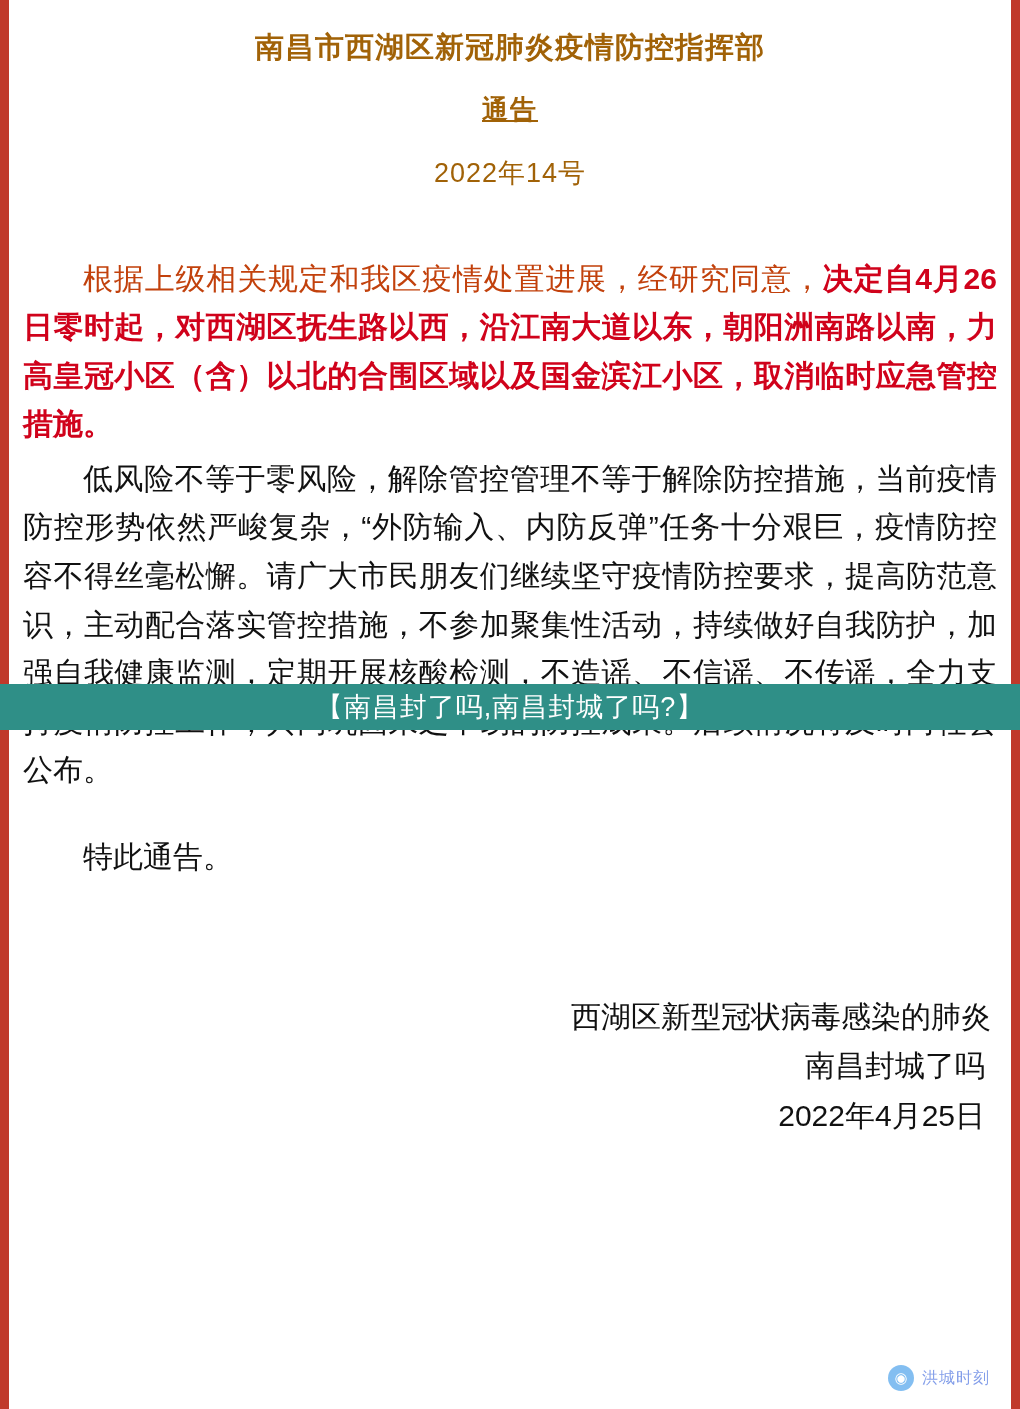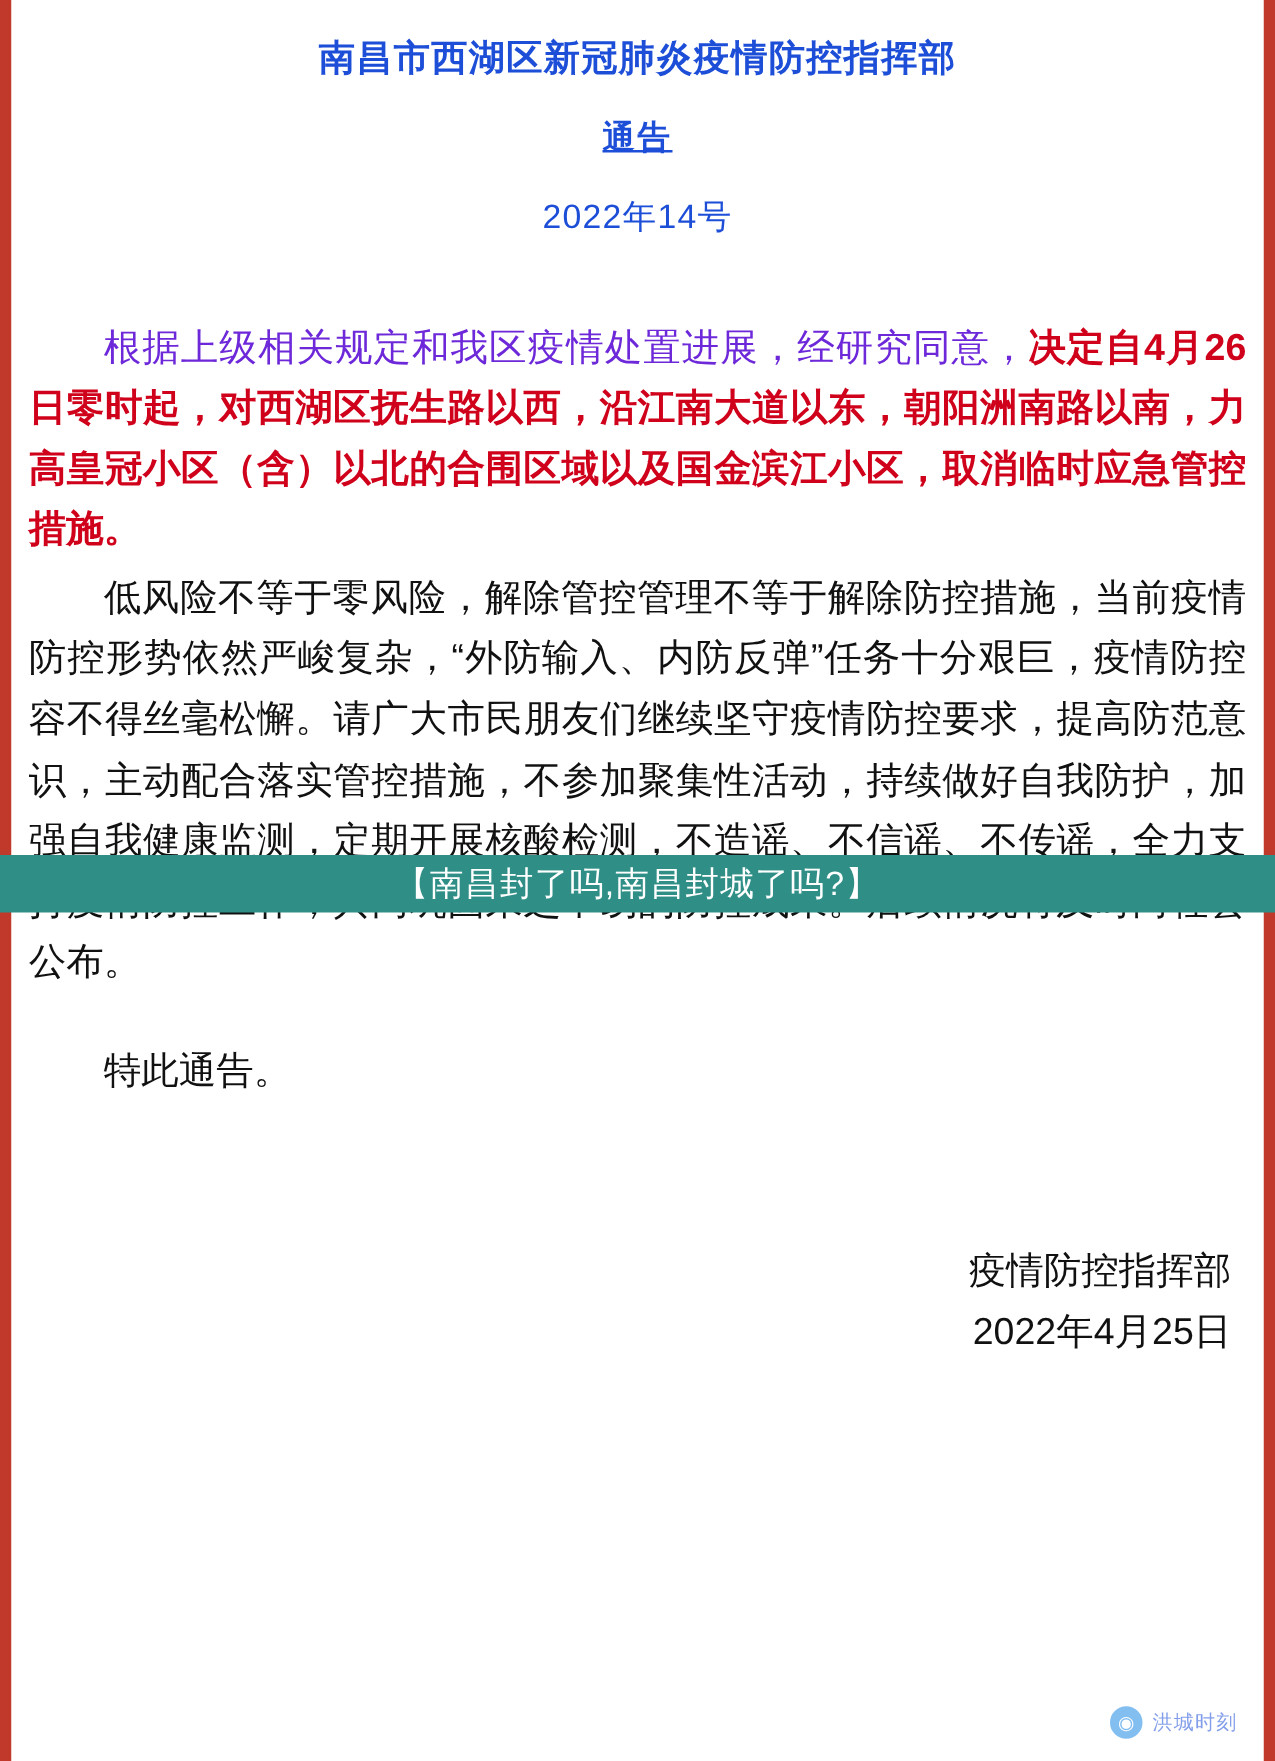--- a/index.html
+++ b/index.html
@@ -34,21 +34,21 @@
     left: 9px;
     right: 9px;
     top: 0;
     bottom: 0;
     padding: 16px 14px 0 14px;
     box-sizing: border-box;
   }
 
   .title-block {
     text-align: center;
-    color: #1d4ed8;
+    color: #a16207;
   }
   .doc-title {
     font-size: 29px;
     font-weight: bold;
     letter-spacing: 1px;
     line-height: 1.5;
     margin-top: 10px;
   }
   .doc-subtitle {
     font-size: 26px;
@@ -71,21 +71,21 @@
     color: #111;
     text-align: justify;
   }
   .para {
     text-indent: 2em;
     margin: 0 0 2px 0;
   }
   .p1 {
     text-indent: 2em;
   }
-  .p1 .lead { color: #6d28d9; }
+  .p1 .lead { color: #c2410c; }
   .p1 .hl {
     color: #d0021b;
     font-weight: bold;
   }
   .p-notice {
     margin-top: 6px;
   }
   .p-special {
     margin-top: 38px;
     text-indent: 2em;
@@ -169,21 +169,22 @@
     <div class="body-block">
 
       <p class="para p1"><span class="lead">根据上级相关规定和我区疫情处置进展，经研究同意，</span><span class="hl">决定自4月26日零时起，对西湖区抚生路以西，沿江南大道以东，朝阳洲南路以南，力高皇冠小区（含）以北的合围区域以及国金滨江小区，取消临时应急管控措施。</span></p>
 
       <p class="para p-notice">低风险不等于零风险，解除管控管理不等于解除防控措施，当前疫情防控形势依然严峻复杂，“外防输入、内防反弹”任务十分艰巨，疫情防控容不得丝毫松懈。请广大市民朋友们继续坚守疫情防控要求，提高防范意识，主动配合落实管控措施，不参加聚集性活动，持续做好自我防护，加强自我健康监测，定期开展核酸检测，不造谣、不信谣、不传谣，全力支持疫情防控工作，共同巩固来之不易的防控成果。后续情况将及时向社会公布。</p>
 
       <p class="para p-special">特此通告。</p>
     </div>
 
     <div class="sign-block">
-      <div class="sign-line2">疫情防控指挥部</div>
+      <div>西湖区新型冠状病毒感染的肺炎</div>
+      <div class="sign-line2">南昌封城了吗</div>
       <div class="sign-date">2022年4月25日</div>
     </div>
 
   </div>
 
   <div class="overlay-bar">
     <span class="overlay-text">【南昌封了吗,南昌封城了吗?】</span>
   </div>
 
   <div class="source-badge">

